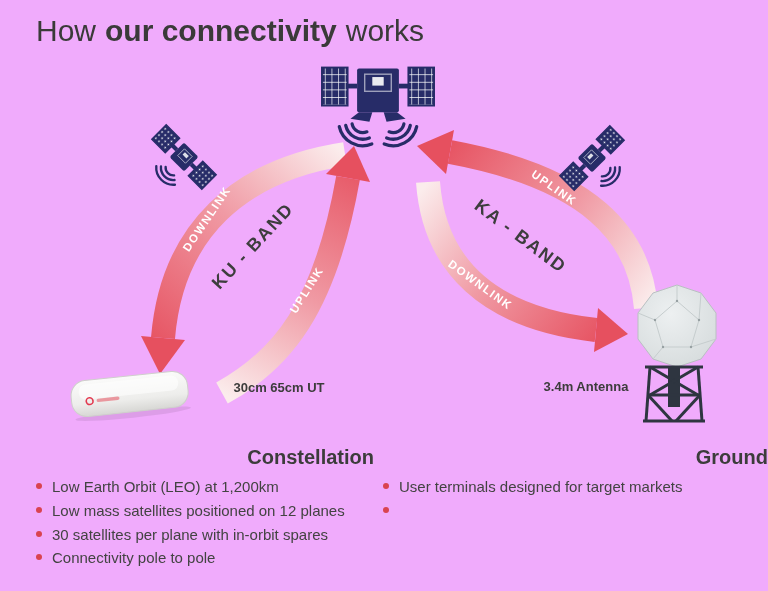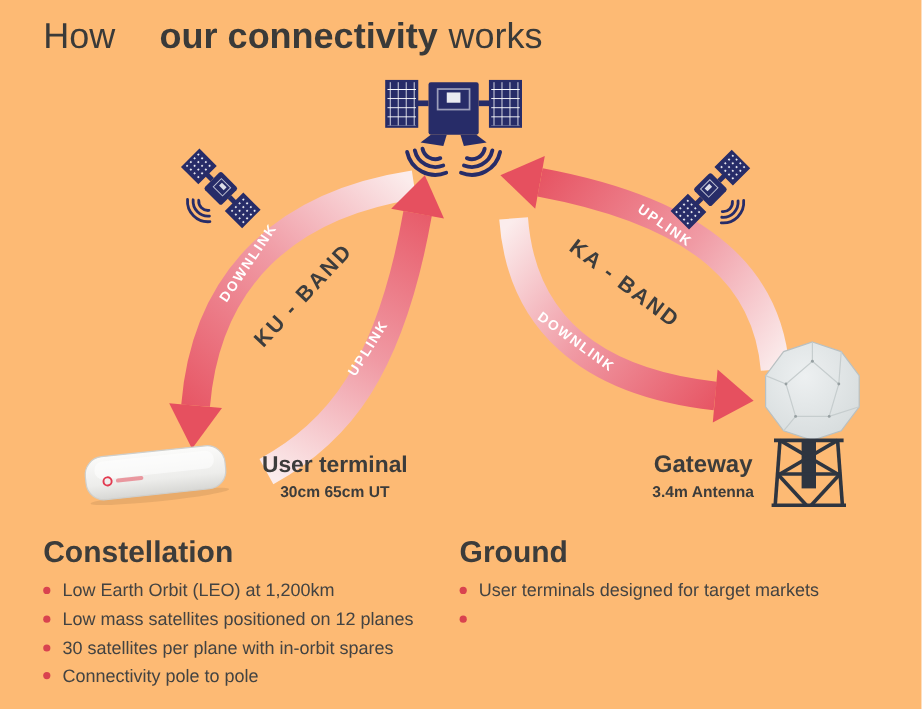--- a/index.html
+++ b/index.html
@@ -1,35 +1,35 @@
 <!DOCTYPE html>
 <html><head>
 <meta charset="utf-8">
 <style>
   html,body{margin:0;padding:0;background:#ffffff;}
-  .page{position:relative;width:768px;height:591px;background:#fdba74;overflow:hidden;
+  .page{position:relative;width:768px;height:591px;background:#f0abfc;overflow:hidden;
         font-family:"Liberation Sans",sans-serif;}
   .title{position:absolute;left:36px;top:14px;font-size:30px;color:#3a3a39;
          display:flex;gap:9px;font-weight:400;}
-  .title .bold{font-weight:700;margin-left:28px;}
+  .title .bold{font-weight:700;}
   svg.diagram{position:absolute;left:0;top:0;}
   .arrow-label{font-family:"Liberation Sans",sans-serif;font-size:11.5px;font-weight:700;
                fill:#ffffff;letter-spacing:1.6px;}
   .band-label{font-family:"Liberation Sans",sans-serif;font-size:18px;font-weight:700;
               fill:#3d3d3d;letter-spacing:1.8px;}
   .device-label{position:absolute;text-align:center;color:#3c3c3b;}
   .device-label .name{font-size:19px;font-weight:700;}
   .device-label .spec{font-size:13px;font-weight:700;margin-top:3px;}
   .ut-label{left:218px;top:377px;width:122px;}
   .gw-label{left:536px;top:376px;width:100px;}
   .gw-label .name{font-size:20px;}
   .section{position:absolute;top:446px;}
   .sec-constellation{left:36px;width:338px;}
   .sec-ground{left:383px;width:385px;}
-  .section h2{margin:0 0 10px 0;font-size:25px;font-weight:700;color:#3c3c3b;}
+  .section h2{margin:0 0 10px 0;font-size:20px;font-weight:700;color:#3c3c3b;text-align:right;}
   .section ul{list-style:none;margin:0;padding:0;}
   .section li{display:flex;align-items:flex-start;gap:10px;font-size:15px;color:#434342;
               line-height:1.05;margin-bottom:8px;}
   .dot{flex:0 0 auto;width:6px;height:6px;border-radius:50%;background:#d9434f;margin-top:4px;}
 </style>
 </head>
 <body>
 
 <div class="page">
 
@@ -169,25 +169,23 @@
       <line x1="647" y1="395" x2="701" y2="395"></line>
       <line x1="643" y1="421" x2="705" y2="421"></line>
       <line x1="650" y1="367" x2="698" y2="395"></line>
       <line x1="698" y1="367" x2="650" y2="395"></line>
       <line x1="648" y1="395" x2="672" y2="421"></line>
       <line x1="700" y1="395" x2="676" y2="421"></line>
     </g>
   </svg>
 
   <div class="device-label ut-label">
-    <div class="name">User terminal</div>
     <div class="spec">30cm 65cm UT</div>
   </div>
   <div class="device-label gw-label">
-    <div class="name">Gateway</div>
     <div class="spec">3.4m Antenna</div>
   </div>
 
   <div class="section sec-constellation">
     <h2>Constellation</h2>
     <ul>
       <li>
         <span class="dot"></span>
         <span>Low Earth Orbit (LEO) at 1,200km</span>
       </li>

